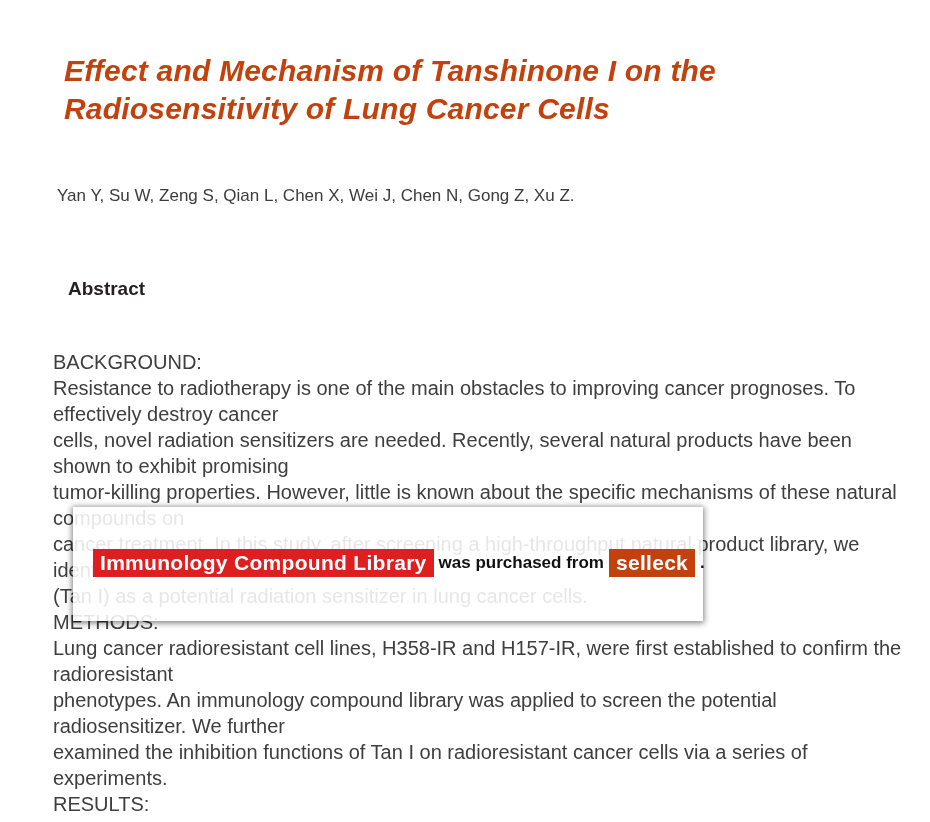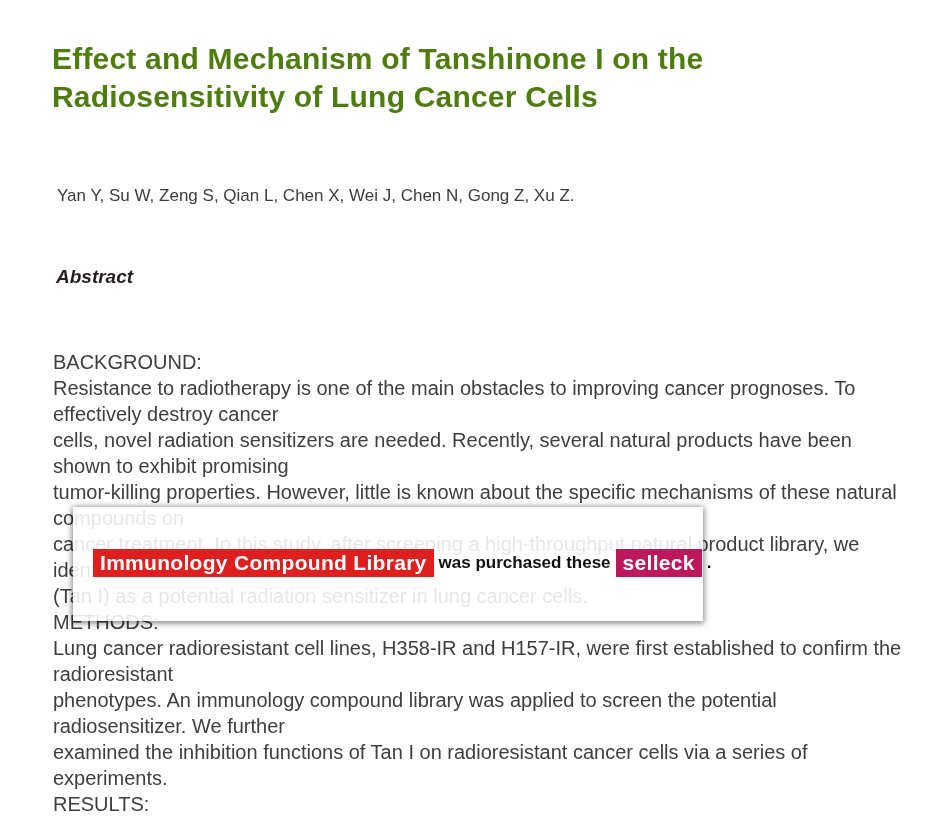--- a/index.html
+++ b/index.html
@@ -5,34 +5,35 @@
   html, body { margin: 0; padding: 0; }
   body {
     width: 930px; height: 822px;
     background: #ffffff;
     font-family: "Liberation Sans", sans-serif;
     position: relative;
     overflow: hidden;
   }
   .title {
     position: absolute; left: 52px; top: 40px;
-    margin: 0;
+    margin: 12px;
     font-size: 30px; font-weight: 700; line-height: 38px;
-    color: #4d7c0f;
+    color: #c2410c;
     white-space: pre-line;
     letter-spacing: 0.2px;
+    font-style: italic;
   }
   .authors {
     position: absolute; left: 57px; top: 186px;
     font-size: 17px; color: #3c3c3c;
   }
   .abstract-h {
     position: absolute; left: 52px; top: 262px;
-    margin: 4px;
-    font-size: 19px; font-weight: 700; color: #251f20; font-style: italic;
+    margin: 16px;
+    font-size: 19px; font-weight: 700; color: #251f20;
   }
   .abstract-body {
     position: absolute; left: 53px; top: 349px;
     width: 852px;
     font-size: 20px; line-height: 26px; color: #3e3e3e;
     white-space: pre-line;
     z-index: 1;
   }
   .overlay {
     position: absolute; left: 73px; top: 507px;
@@ -87,17 +88,17 @@
 Tan I significantly inhibited cell proliferation and clone formation, consequently enhancing radiosensitivity in
 radioresistant lung cancer cells, H358-IR and H157-IR. Stable isotope labeling of amino acids in cell culture
 (SILAC)-based quantitative proteomics indicated that Tan I downregulates expression of pro-oncogenic protein
 phosphoribosyl pyrophosphate aminotransferase (PPAT) in both H358-IR and H157-IR cells. Further analysis of
 molecular docking showed that Tan I is well-docked into the active pocket of the structure of PPAT, serving as a
 potential PPAT inhibitor.</div>
 
 <div class="overlay">
   <div class="banner">
     <span class="chip" style="background: rgb(221, 31, 31); color: rgb(255, 255, 255);">Immunology Compound Library</span>
-    <span class="mid">was purchased these</span>
-    <span class="chip" style="background: #be185d; color: rgb(255, 255, 255);">selleck</span>
+    <span class="mid">was purchased from</span>
+    <span class="chip" style="background: #c2410c; color: rgb(255, 255, 255);">selleck</span>
     <span class="mid">.</span>
   </div>
 </div>
 
 </body></html>

